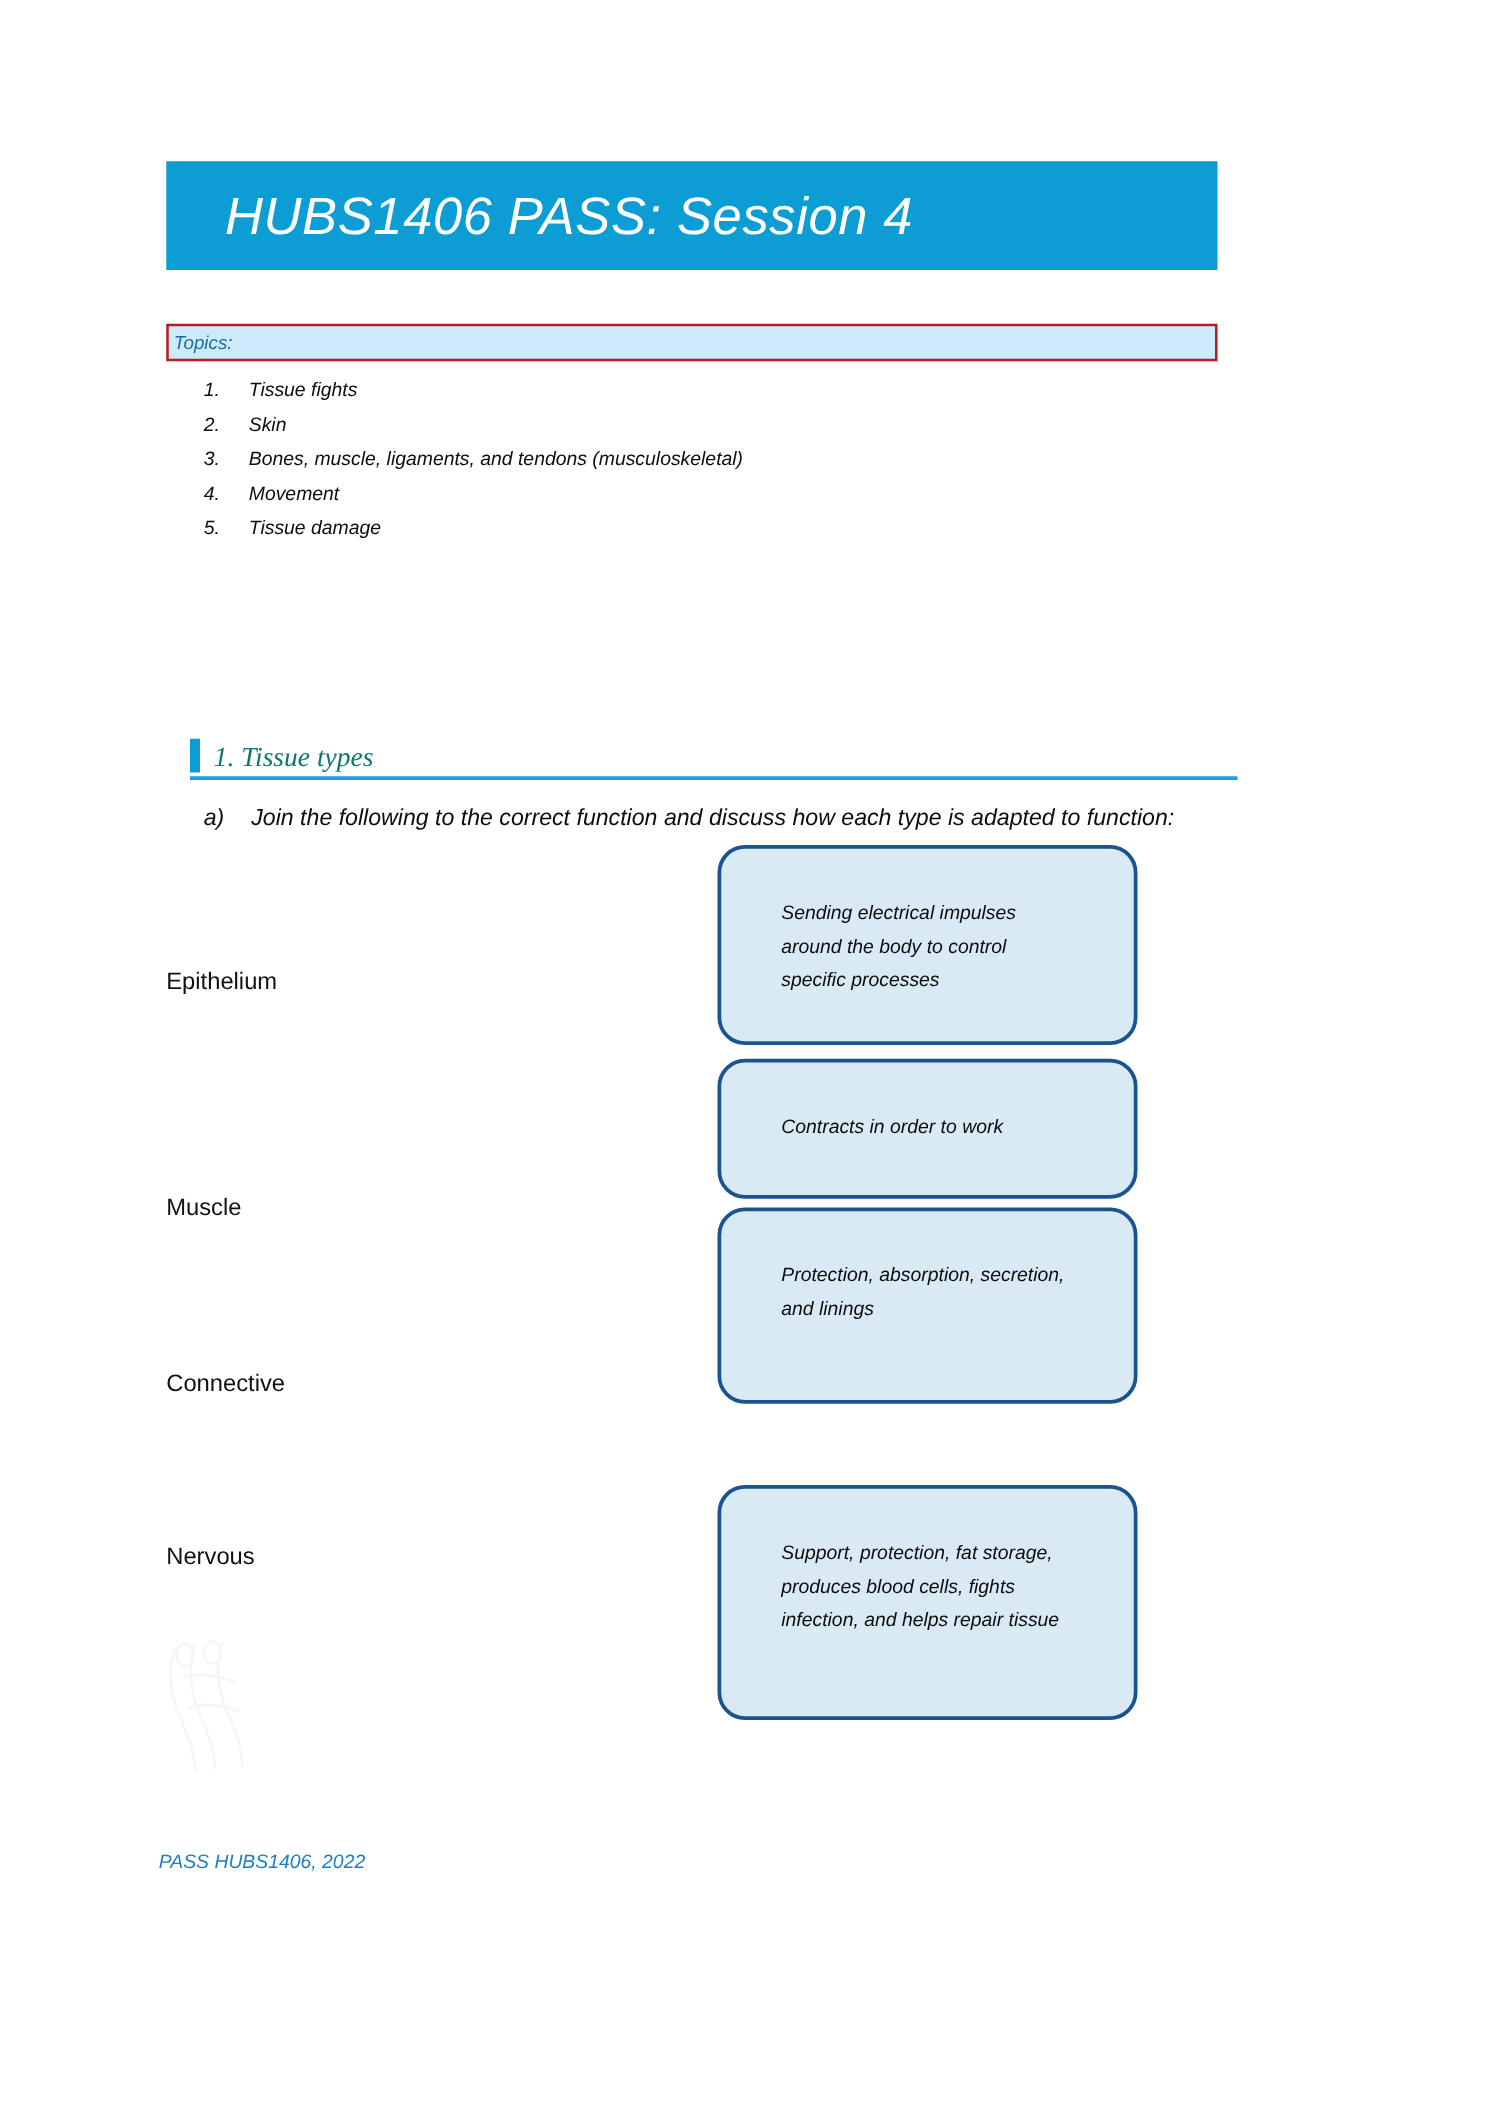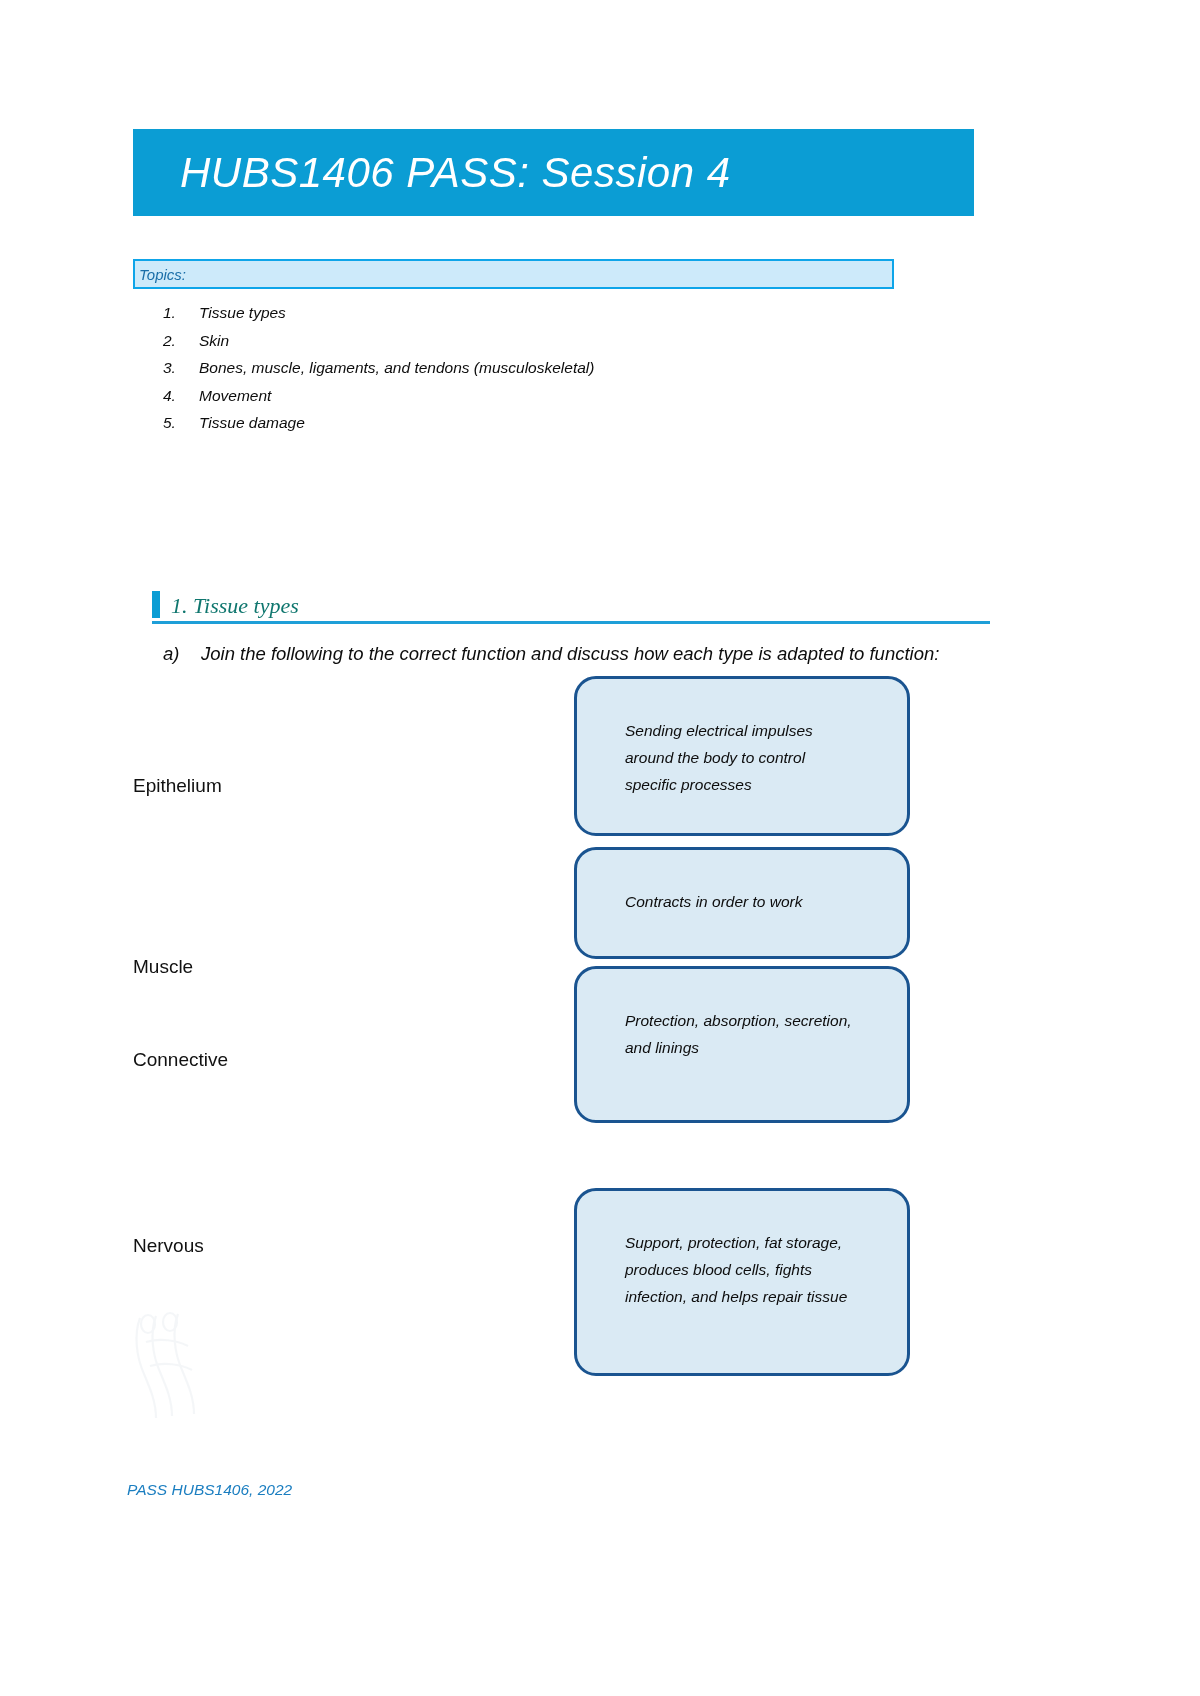--- a/index.html
+++ b/index.html
@@ -46,24 +46,24 @@
     letter-spacing: 0.5px;
     line-height: 1;
     white-space: nowrap;
   }
 
   
   .topics-bar {
     position: absolute;
     left: 133px;
     top: 259px;
-    width: 761px;
+    width: 841px;
     height: 30px;
     background: #cdeafa;
-    border: 2px solid #0ea5e9;
+    border: 2px solid #b91c1c;
     box-sizing: border-box;
     display: flex;
     align-items: center;
     padding-left: 4px;
   }
   .topics-label {
     color: #1a6ea8;
     font-family: "Liberation Sans", sans-serif;
     font-style: italic;
     font-size: 15px;
@@ -153,21 +153,21 @@
     font-family: "Liberation Sans", sans-serif;
     font-style: normal;
     font-weight: 400;
     font-size: 19px;
     color: #111111;
     white-space: nowrap;
     text-align: center;
   }
   .tissue-label.t0 { top: 775px; }
   .tissue-label.t1 { top: 916px; margin-top: 40px; }
-  .tissue-label.t2 { top: 1049px; }
+  .tissue-label.t2 { top: 1097px; }
   .tissue-label.t3 { top: 1235px; }
 
   
   .fn-box {
     position: absolute;
     left: 574px;
     width: 336px;
     background: #daeaf4;
     border: 3.5px solid #1a5490;
     border-radius: 22px;
@@ -220,21 +220,21 @@
     <div class="title-text">HUBS1406 PASS: Session 4</div>
   </div>
 
   <div class="topics-bar">
     <span class="topics-label">Topics:</span>
   </div>
 
   <ol class="topics-list">
     <li>
       <span class="num">1.</span>
-      <span>Tissue types</span>
+      <span>Tissue fights</span>
     </li>
     <li>
       <span class="num">2.</span>
       <span>Skin</span>
     </li>
     <li>
       <span class="num">3.</span>
       <span>Bones, muscle, ligaments, and tendons (musculoskeletal)</span>
     </li>
     <li>

